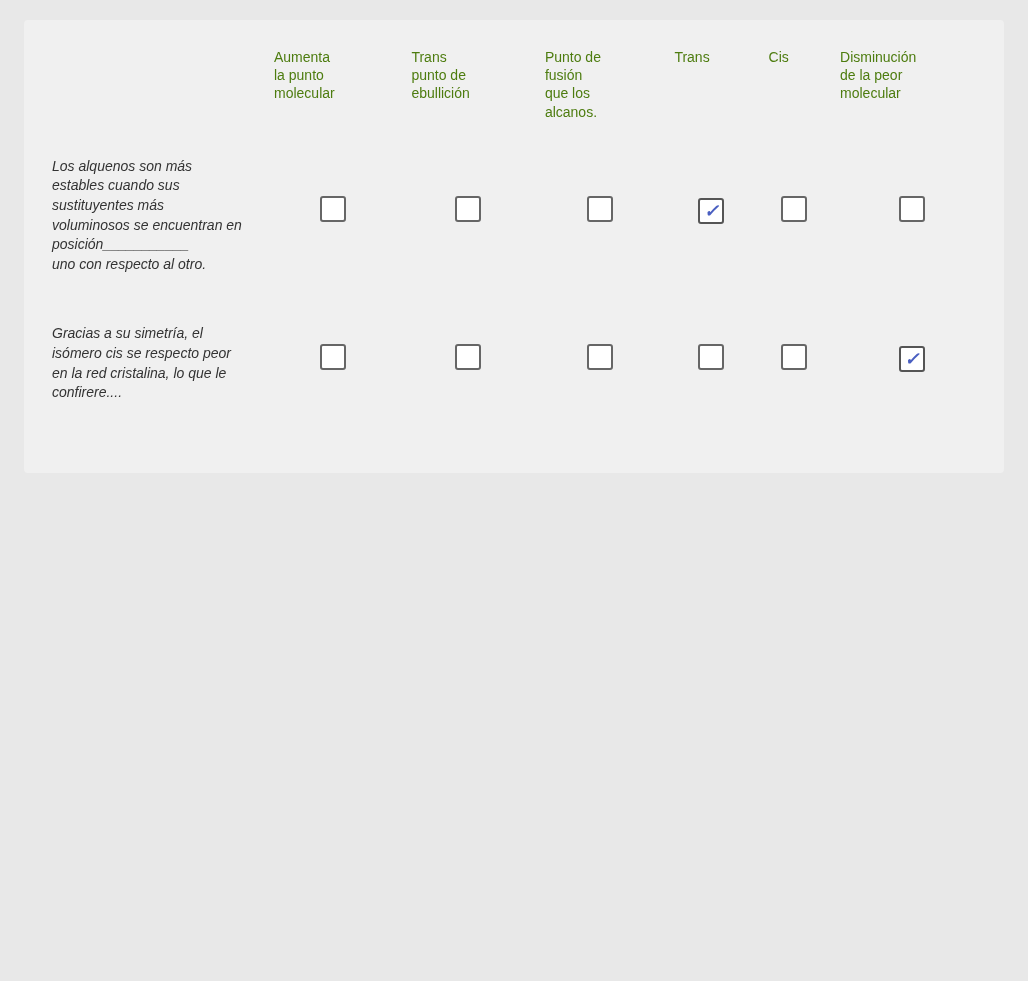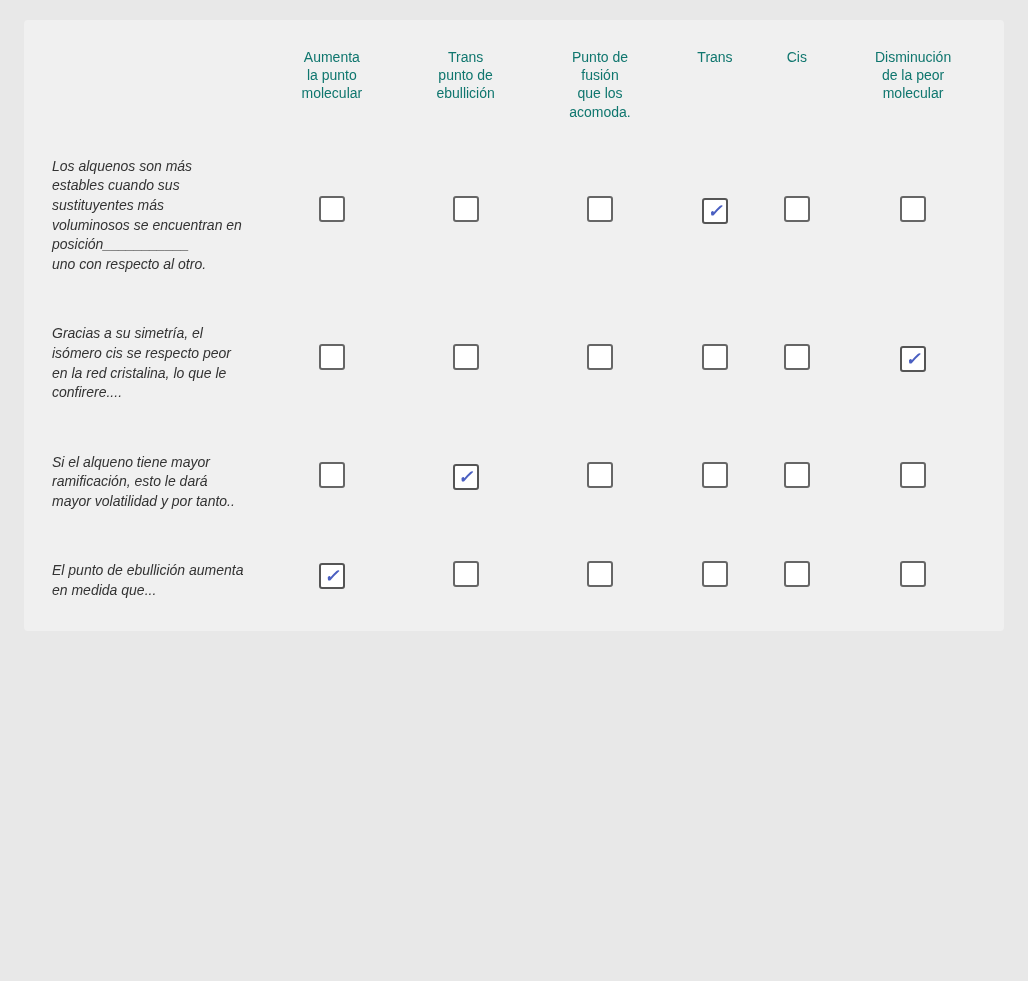--- a/index.html
+++ b/index.html
@@ -19,22 +19,22 @@
       border-radius: 4px;
     }
     table {
       width: 100%;
       border-collapse: separate;
       border-spacing: 0;
     }
     th {
       font-weight: normal;
       font-size: 14px;
-      color: #0f766e;
-      text-align: center;
+      color: #4d7c0f;
+      text-align: left;
       vertical-align: top;
       padding: 8px 10px 16px 10px;
       line-height: 1.3;
     }
     td {
       vertical-align: middle;
       padding: 10px 8px;
       font-style: italic;
     }
     td.question-cell {
@@ -96,21 +96,21 @@
         </th>
         <th>
           <span>Trans</span><br>
           <span>punto de</span><br>
           <span>ebullición</span>
         </th>
         <th>
           <span>Punto de</span><br>
           <span>fusión</span><br>
           <span>que los</span><br>
-          <span>acomoda.</span>
+          <span>alcanos.</span>
         </th>
         <th>Trans</th>
         <th>Cis</th>
         <th>
           <span>Disminución</span><br>
           <span>de la peor</span><br>
           <span>molecular</span>
         </th>
       </tr>
     </thead>
@@ -137,39 +137,17 @@
           <td class="checkbox-cell"><div class="checkbox"></div></td>
           <td class="checkbox-cell"><div class="checkbox"></div></td>
           <td class="checkbox-cell"><div class="checkbox checked">
               <span class="checkmark">✓</span>
             </div></td>
         </tr>
         <tr>
           <td colspan="7" class="row-divider"></td>
         </tr>
         <tr>
-          <td class="question-cell">Si el alqueno tiene mayor ramificación, esto le dará mayor volatilidad y por tanto..</td>
-          <td class="checkbox-cell"><div class="checkbox"></div></td>
-          <td class="checkbox-cell"><div class="checkbox checked">
-              <span class="checkmark">✓</span>
-            </div></td>
-          <td class="checkbox-cell"><div class="checkbox"></div></td>
-          <td class="checkbox-cell"><div class="checkbox"></div></td>
-          <td class="checkbox-cell"><div class="checkbox"></div></td>
-          <td class="checkbox-cell"><div class="checkbox"></div></td>
-        </tr>
-        <tr>
           <td colspan="7" class="row-divider"></td>
-        </tr>
-        <tr>
-          <td class="question-cell">El punto de ebullición aumenta en medida que...</td>
-          <td class="checkbox-cell"><div class="checkbox checked">
-              <span class="checkmark">✓</span>
-            </div></td>
-          <td class="checkbox-cell"><div class="checkbox"></div></td>
-          <td class="checkbox-cell"><div class="checkbox"></div></td>
-          <td class="checkbox-cell"><div class="checkbox"></div></td>
-          <td class="checkbox-cell"><div class="checkbox"></div></td>
-          <td class="checkbox-cell"><div class="checkbox"></div></td>
         </tr>
       </tbody>
   </table>
 </div>
 
 </body></html>

